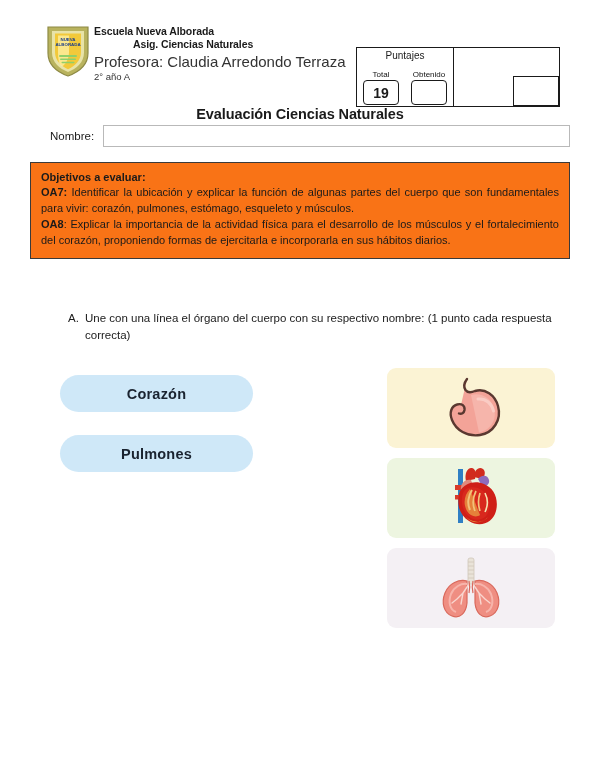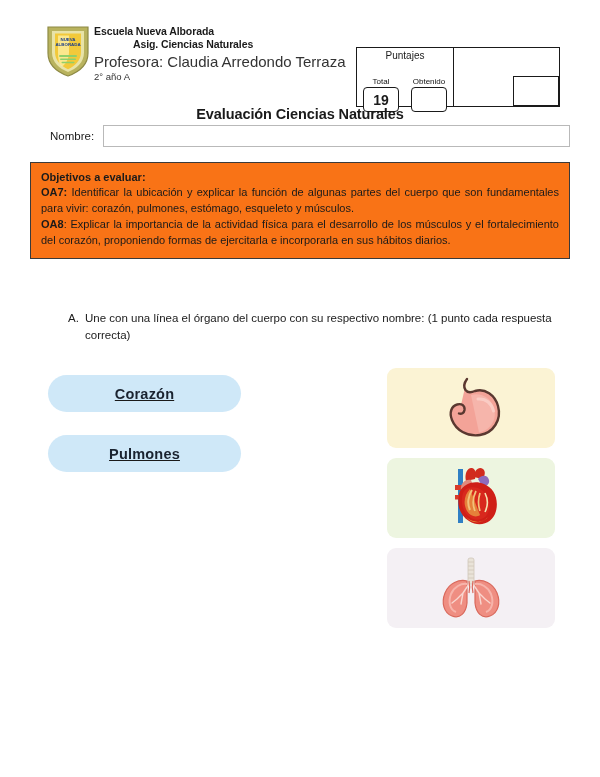--- a/index.html
+++ b/index.html
@@ -78,21 +78,21 @@
     position: relative;
   }
   .score-title {
     text-align: center;
     font-size: 10px;
     margin-top: 2px;
   }
   .score-cols {
     display: flex;
     justify-content: space-around;
-    margin-top: 16px;
+    margin-top: 9px;
   }
   .score-col {
     width: 46px;
     text-align: center;
   }
   .score-col-label {
     font-size: 8px;
     color: #111;
   }
   .score-box {
@@ -192,23 +192,22 @@
     width: 17px;
     flex: none;
   }
   .q-text {
     flex: 1;
   }
 
   
   .pills {
     position: absolute;
-    left: 48px; top: 375px;
+    left: 60px; top: 375px;
     width: 195px;
-    text-decoration: underline;
   }
   .pill {
     width: 193px;
     height: 37px;
     background: #cfe8f8;
     border-radius: 19px;
     display: flex;
     align-items: center;
     justify-content: center;
     font-size: 14.5px;

